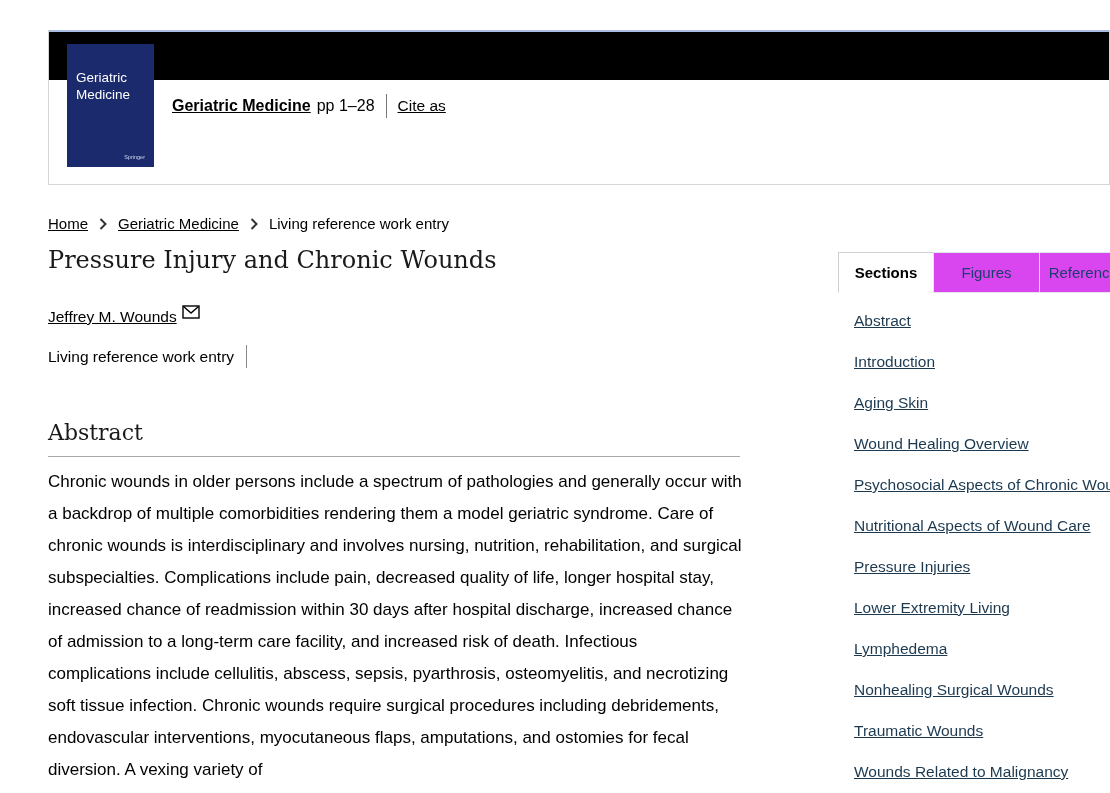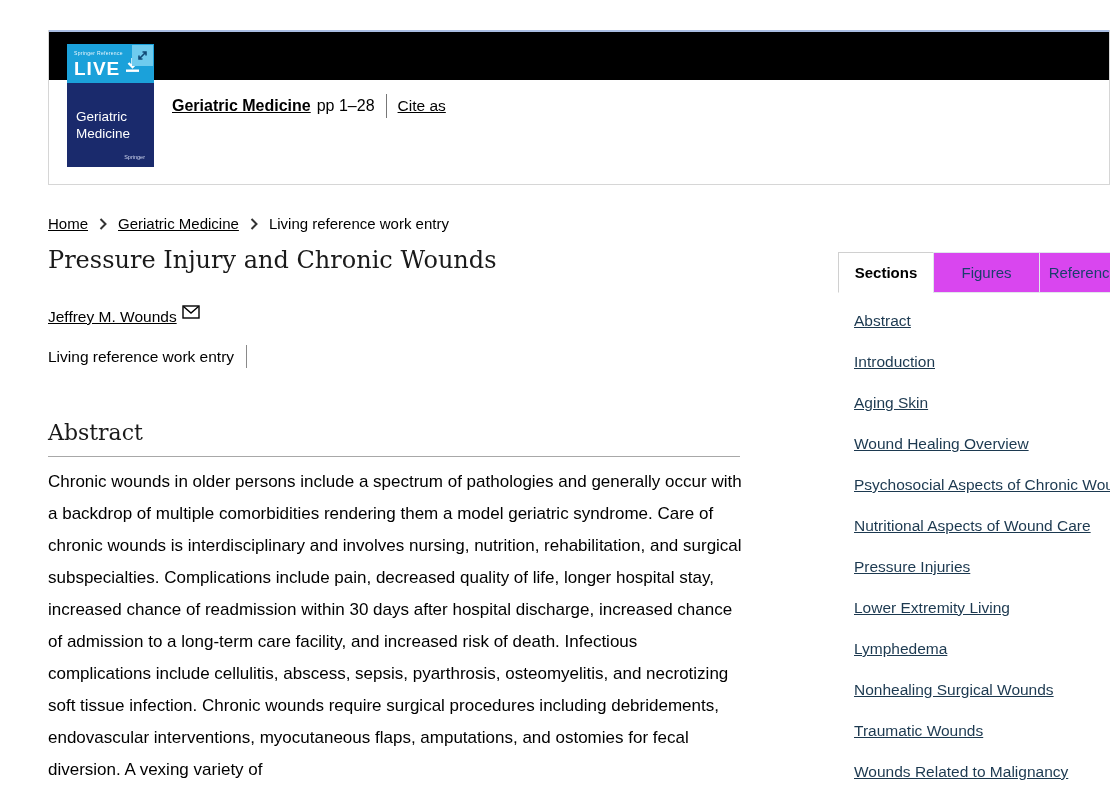--- a/index.html
+++ b/index.html
@@ -99,35 +99,20 @@
   .toc li{ margin-bottom:23px; white-space:nowrap; }
   .toc a{ font-size:15.5px; color:#1c3950; text-decoration:underline; cursor:pointer; }
 </style>
 </head>
 <body>
 
 <div class="header-box">
   <div class="black-bar"></div>
 
   <div class="cover">
-    <div class="cover-top">
-      <span class="pub-small">Springer Reference</span>
-      <span class="live-label">LIVE</span>
-      <span class="dl-icon">
-        <svg width="17" height="16" viewBox="0 0 17 16">
-          <path d="M8.5 1 v8 M4.5 6 l4 4 l4 -4" stroke="#ffffff" stroke-width="2.4" fill="none"></path>
-          <rect x="2" y="12.5" width="13" height="2.4" fill="#ffffff"></rect>
-        </svg>
-      </span>
-      <span class="expand-box">
-        <svg width="15" height="15" viewBox="0 0 15 15">
-          <path d="M4 11 L11 4 M7.5 4 H11 V7.5 M7.5 11 H4 V7.5" stroke="#114a77" stroke-width="1.6" fill="none"></path>
-        </svg>
-      </span>
-    </div>
     <div class="cover-bottom">
       <div class="cover-title">Geriatric</div>
       <div class="cover-title">Medicine</div>
       <span class="spr-logo">Springer</span>
     </div>
   </div>
 
   <div class="book-info">
     <a class="book-link">Geriatric Medicine</a>
     <span class="book-pages">pp 1–28</span>

